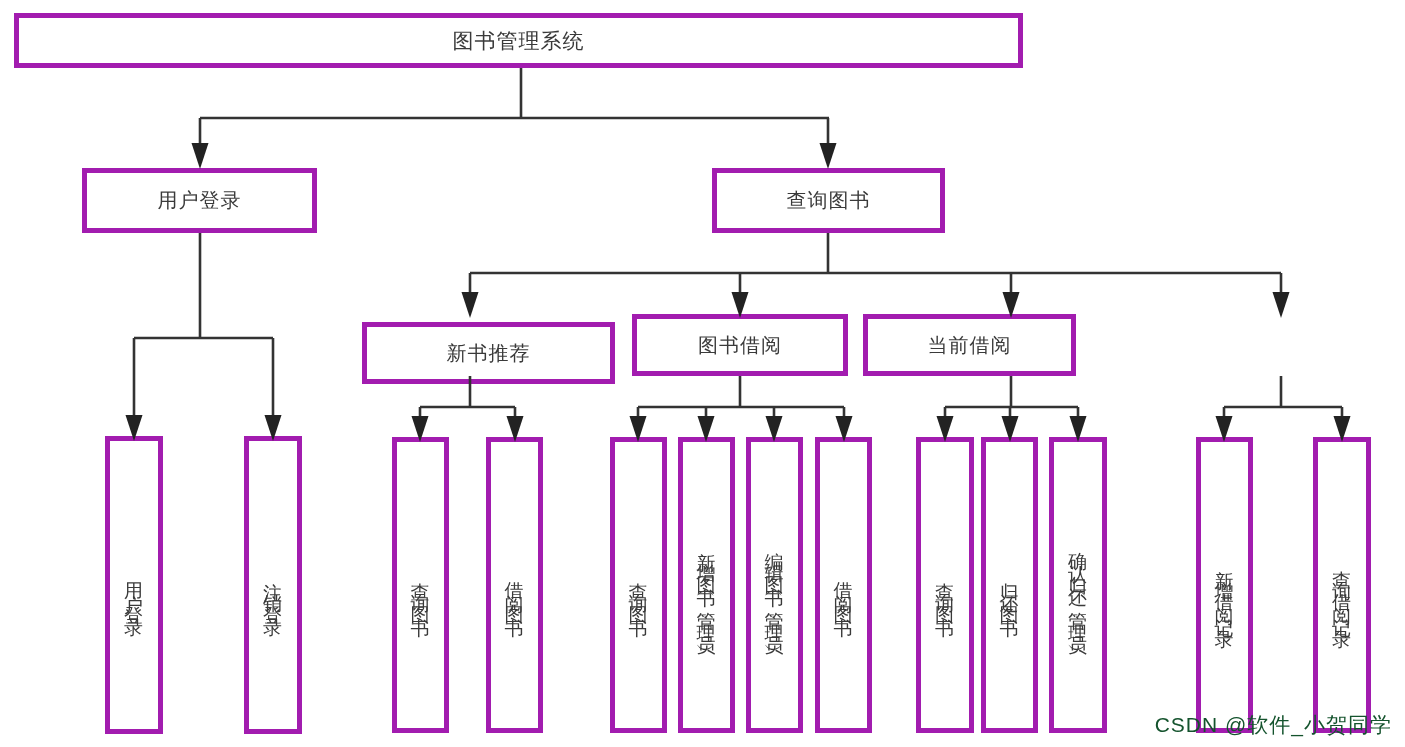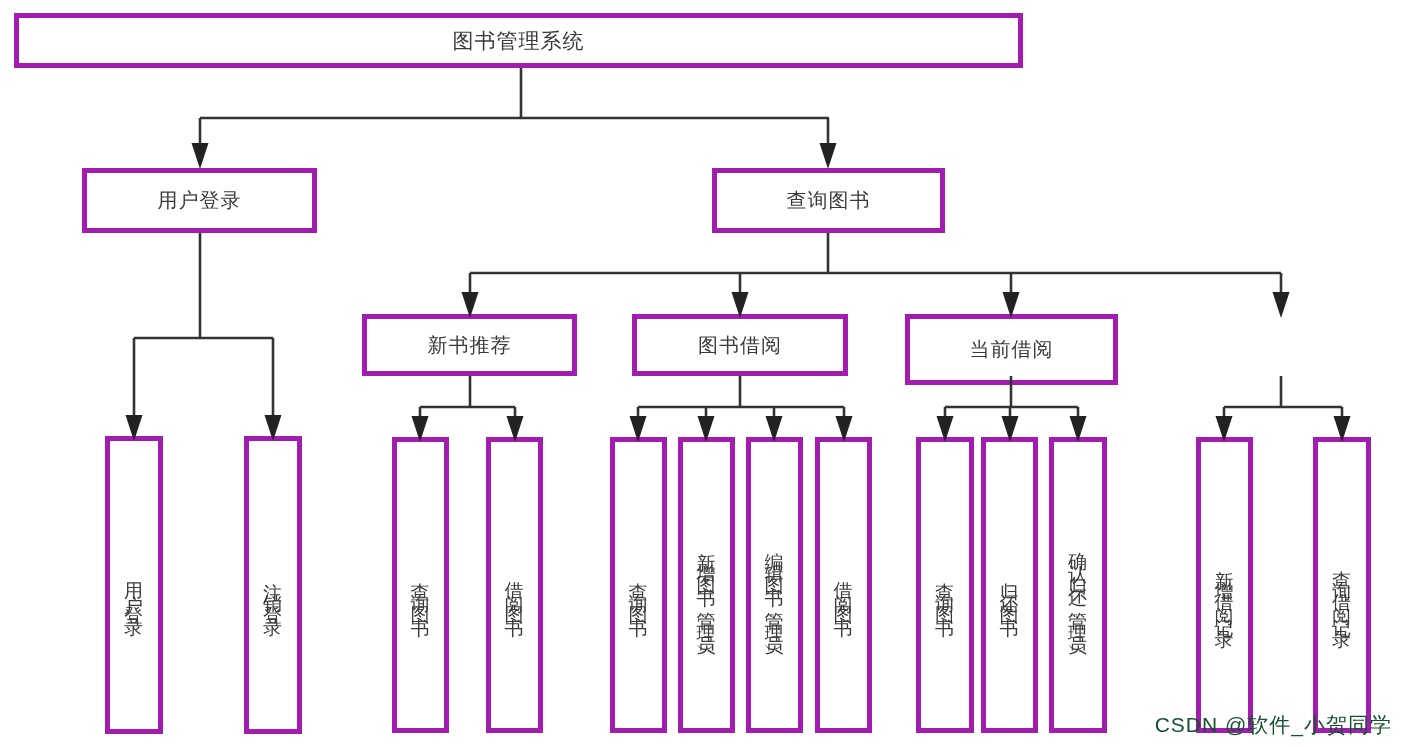--- a/index.html
+++ b/index.html
@@ -124,27 +124,27 @@
     <span>图书管理系统</span>
   </div>
 
   <div class="box h" style="left:82px; top:168px; width:235px; height:65px;">
     <span>用户登录</span>
   </div>
   <div class="box h" style="left:712px; top:168px; width:233px; height:65px;">
     <span>查询图书</span>
   </div>
 
-  <div class="box h" style="left:362px; top:314px; width:215px; height:62px;">
+  <div class="box h" style="left:362px; top:322px; width:253px; height:62px;">
     <span>新书推荐</span>
   </div>
   <div class="box h" style="left:632px; top:314px; width:216px; height:62px;">
     <span>图书借阅</span>
   </div>
-  <div class="box h" style="left:905px; top:314px; width:213px; height:71px;">
+  <div class="box h" style="left:863px; top:314px; width:213px; height:62px;">
     <span>当前借阅</span>
   </div>
 
   <div class="box v" style="left:105px; top:436px; width:58px; height:298px;">
     <span>用户登录</span>
   </div>
   <div class="box v" style="left:244px; top:436px; width:58px; height:298px;">
     <span>注销登录</span>
   </div>
 

